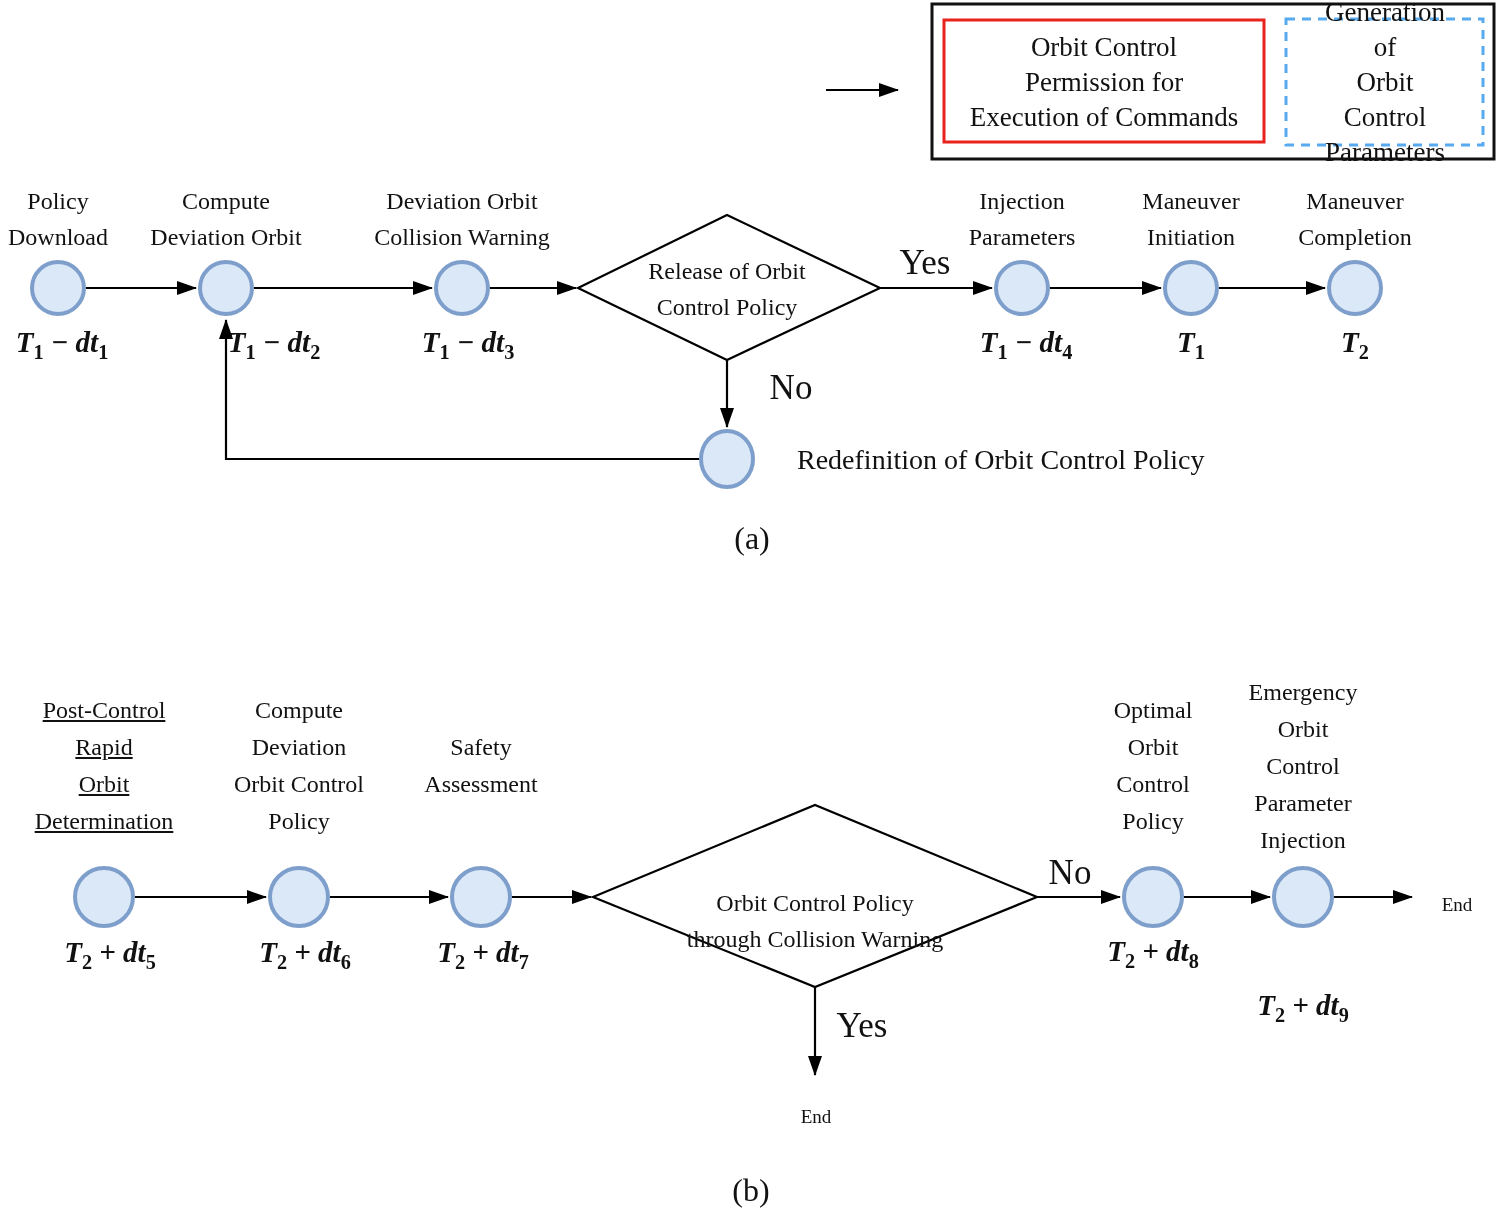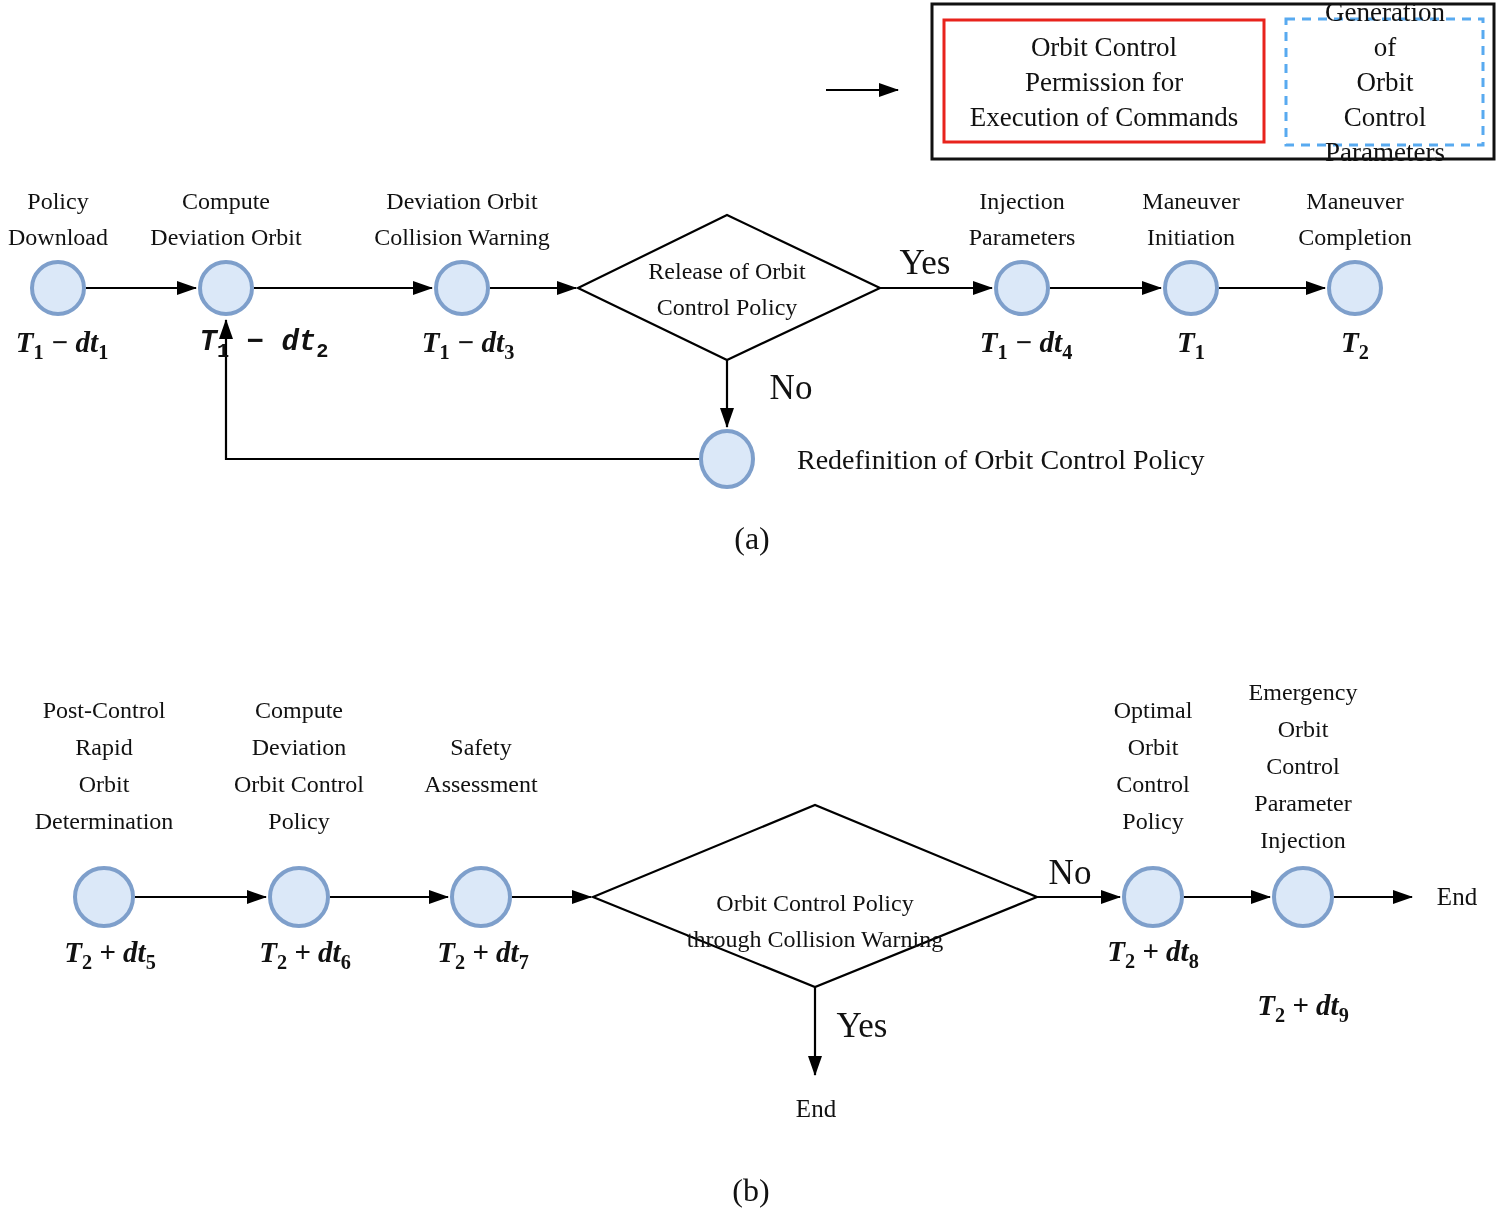--- a/index.html
+++ b/index.html
@@ -38,21 +38,21 @@
   .legend-label{font-size:27px;line-height:35px;}
   .time{
     font-size:29px;
     font-style:italic;
     font-weight:bold;
     white-space:nowrap;
     line-height:1;
   }
   .time sub{font-style:normal;font-size:0.7em;line-height:1;}
   .branch{font-size:35px;}
-  .end-label{font-size:25px;}
+  .end-label{font-size:19px;margin-top:8px;}
   .caption{font-size:32px;}
   .left-anchored{
     position:absolute;
     transform:translateY(-50%);
     text-align:left;
     white-space:nowrap;
     font-size:28px;
   }
 </style>
 </head>
@@ -112,21 +112,21 @@
   <div class="txt legend-label" style="left:1385px;top:82px;">Generation of
 Orbit Control
 Parameters</div>
 
   <div class="txt" style="left:58px;top:219px;">Policy
 Download</div>
   <div class="txt time" style="left:62px;top:345px;">T<sub>1</sub> − dt<sub>1</sub></div>
 
   <div class="txt" style="left:226px;top:219px;">Compute
 Deviation Orbit</div>
-  <div class="txt time" style="left:264px;top:345px;font-family:Liberation Mono, monospace;">T<sub>1</sub> − dt<sub>2</sub></div>
+  <div class="txt time" style="left:274px;top:345px;">T<sub>1</sub> − dt<sub>2</sub></div>
 
   <div class="txt" style="left:462px;top:219px;">Deviation Orbit
 Collision Warning</div>
   <div class="txt time" style="left:468px;top:345px;">T<sub>1</sub> − dt<sub>3</sub></div>
 
   <div class="txt" style="left:727px;top:289px;">Release of Orbit
 Control Policy</div>
   <div class="txt branch" style="left:925px;top:263px;">Yes</div>
   <div class="txt branch" style="left:791px;top:388px;">No</div>
 
@@ -139,21 +139,21 @@
   <div class="txt time" style="left:1191px;top:345px;">T<sub>1</sub></div>
 
   <div class="txt" style="left:1355px;top:219px;">Maneuver
 Completion</div>
   <div class="txt time" style="left:1355px;top:345px;">T<sub>2</sub></div>
 
   <div class="left-anchored" style="left:797px;top:460px;">Redefinition of Orbit Control Policy</div>
 
   <div class="txt caption" style="left:752px;top:538px;">(a)</div>
 
-  <div class="txt lh37" style="left:104px;top:766px;">Post-Control
+  <div class="txt lh37" style="left:104px;top:766px;text-decoration:underline;">Post-Control
 Rapid
 Orbit
 Determination</div>
   <div class="txt time" style="left:110px;top:955px;">T<sub>2</sub> + dt<sub>5</sub></div>
 
   <div class="txt lh37" style="left:299px;top:766px;">Compute
 Deviation
 Orbit Control
 Policy</div>
   <div class="txt time" style="left:305px;top:955px;">T<sub>2</sub> + dt<sub>6</sub></div>

